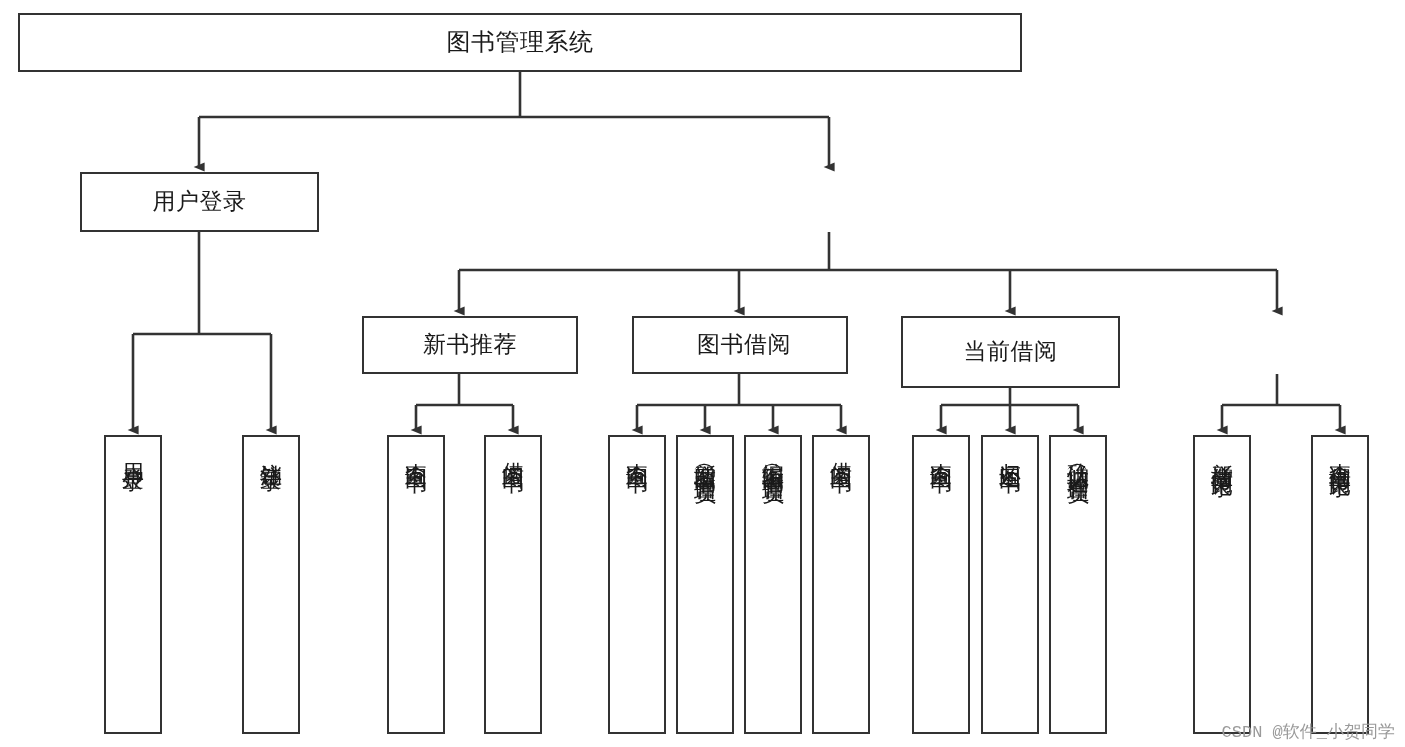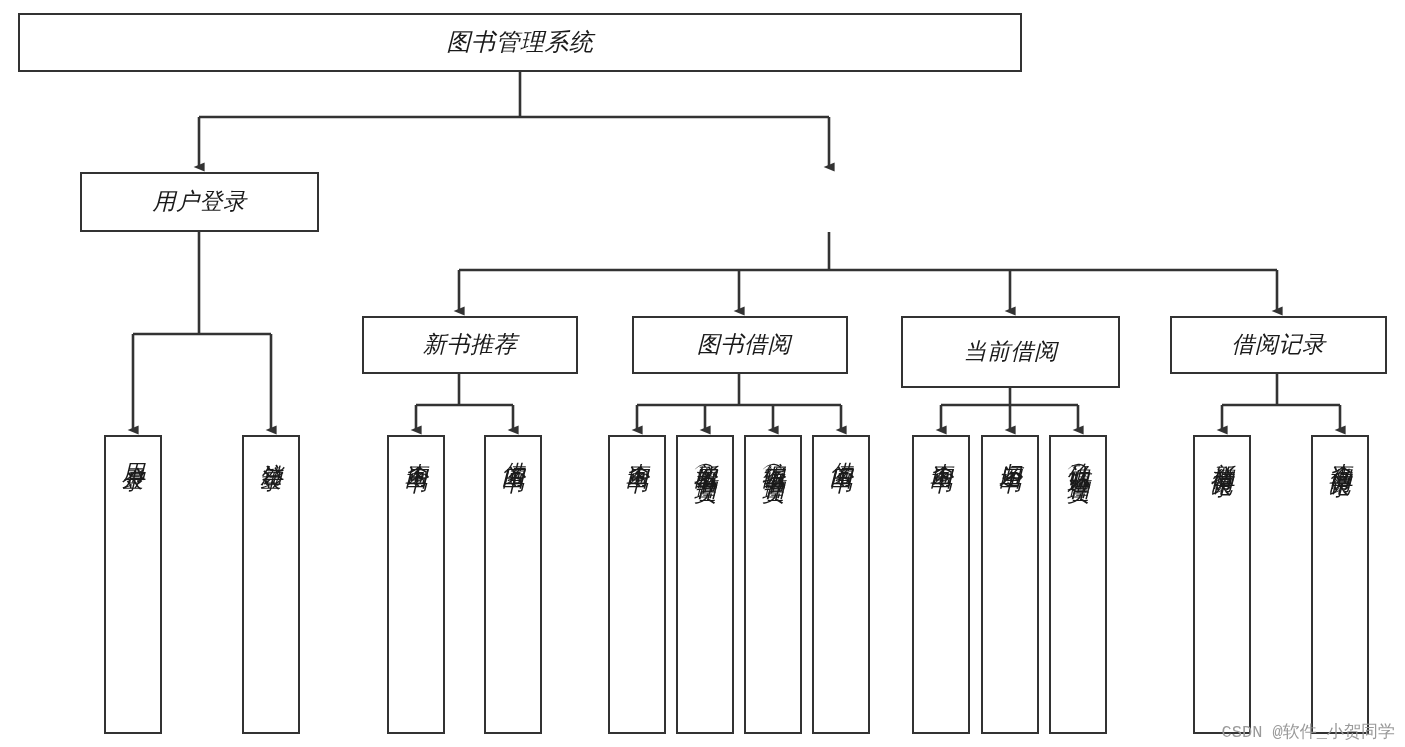--- a/index.html
+++ b/index.html
@@ -34,21 +34,20 @@
     display: flex;
     align-items: center;
     justify-content: center;
     z-index: 2;
   }
   .node-label {
     color: #1a1a1a;
     text-align: center;
     line-height: 1.18;
     white-space: nowrap;
-    font-style: italic;
   }
   
   .node.horiz .node-label {
     font-size: 23px;
     letter-spacing: 0.5px;
   }
   .node.root .node-label {
     font-size: 24px;
   }
   
@@ -141,23 +140,20 @@
 
   <div class="node horiz" style="left:362px; top:316px; width:216px; height:58px;">
     <span class="node-label">新书推荐</span>
   </div>
   <div class="node horiz" style="left:632px; top:316px; width:216px; height:58px;padding-left:8px;">
     <span class="node-label">图书借阅</span>
   </div>
   <div class="node horiz" style="left:901px; top:316px; width:219px; height:72px;">
     <span class="node-label">当前借阅</span>
   </div>
-  <div class="node horiz" style="left:1170px; top:316px; width:217px; height:58px;">
-    <span class="node-label">借阅记录</span>
-  </div>
 
   <div class="node leaf" style="left:104px; top:435px; width:58px; height:299px;">
     <span class="node-label">用户登录</span>
   </div>
   <div class="node leaf" style="left:242px; top:435px; width:58px; height:299px;">
     <span class="node-label">注销登录</span>
   </div>
 
   <div class="node leaf" style="left:387px; top:435px; width:58px; height:299px;">
     <span class="node-label">查询图书</span>

